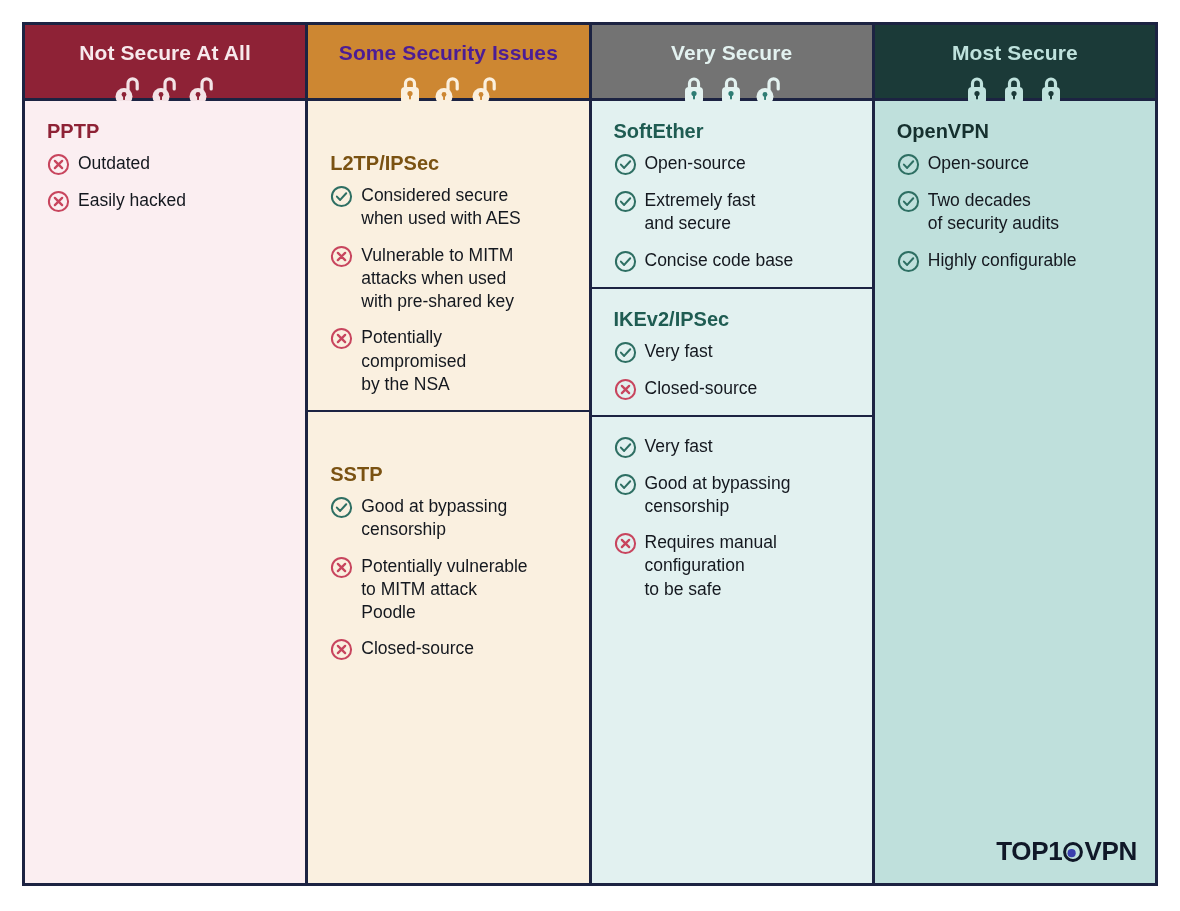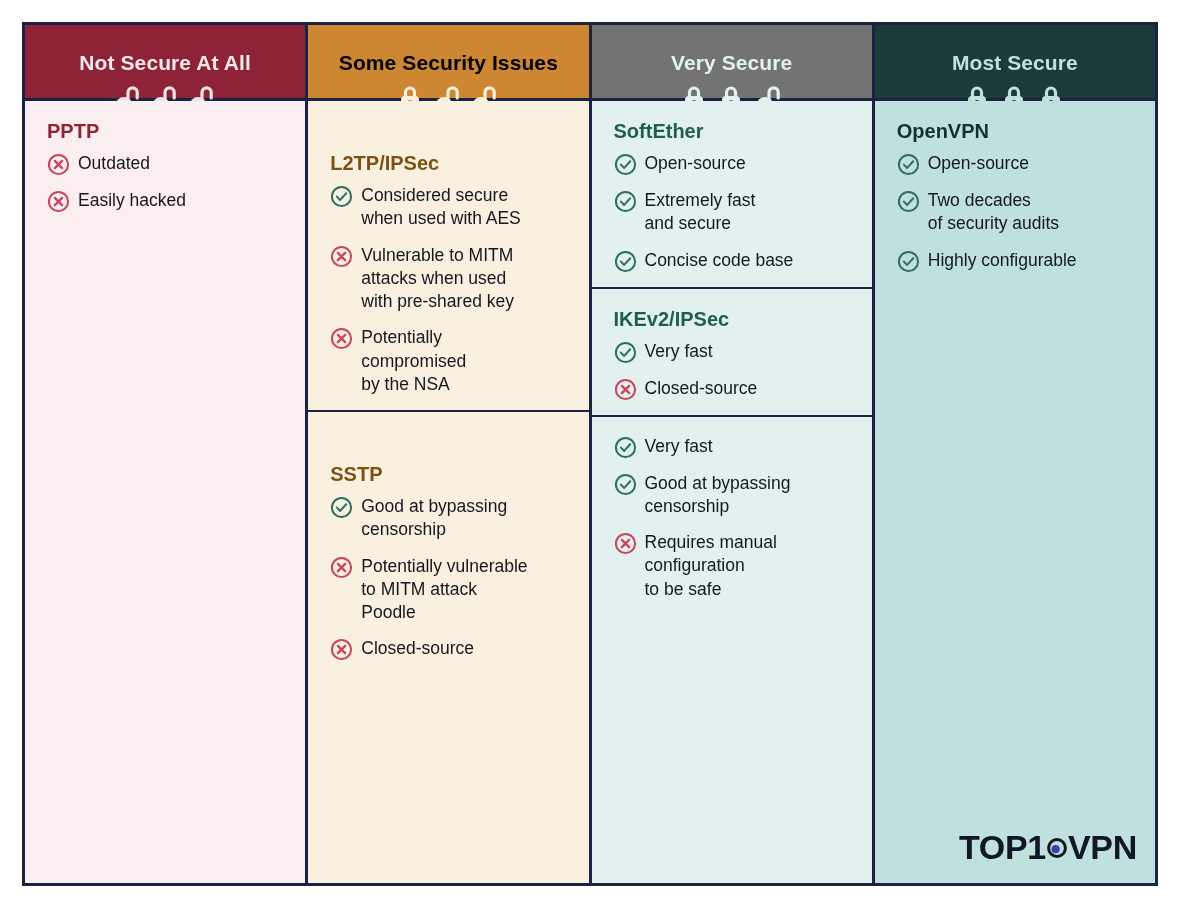--- a/index.html
+++ b/index.html
@@ -32,21 +32,21 @@
   }
   .column:last-child { border-right: none; }
 
   
   .col-header {
     height: 76px;
     border-bottom: 3px solid #1c2342;
     display: flex;
     flex-direction: column;
     align-items: center;
-    justify-content: flex-start;
+    justify-content: center;
     padding-top: 26px;
     flex: 0 0 auto;
   }
   .col-header-title {
     font-size: 21px;
     font-weight: bold;
     letter-spacing: 0.1px;
     line-height: 1.1;
     text-align: center;
   }
@@ -104,40 +104,40 @@
 
   .feature-text { white-space: pre-line; }
 
   
   .col-1 .col-header { background: #8e2236; }
   .col-1 .col-header-title { color: #f7e9ec; }
   .col-1 .col-body { background: #fbeef1; }
   .col-1 .section-title { color: #8e2236; }
 
   .col-2 .col-header { background: #cd8732; }
-  .col-2 .col-header-title { color: #000000; }
+  .col-2 .col-header-title { color: #4c1d95; }
   .col-2 .col-body { background: #faf0e0; }
   .col-2 .section-title { color: #7a5212; margin-top: 32px; }
 
   .col-3 .col-header { background: #737373; }
   .col-3 .col-header-title { color: #e3f2f0; }
   .col-3 .col-body { background: #e2f1f0; }
   .col-3 .section-title { color: #1f5c52; }
 
   .col-4 .col-header { background: #1b3a38; }
   .col-4 .col-header-title { color: #bfe2dd; }
   .col-4 .col-body { background: #bfe0dc; }
   .col-4 .section-title { color: #15302e; }
 
   
   .logo {
     position: absolute;
     right: 18px;
     bottom: 16px;
-    font-size: 34px;
+    font-size: 26px;
     font-weight: bold;
     letter-spacing: -0.3px;
     color: #101828;
     display: flex;
     align-items: center;
   }
   .logo .logo-o {
     display: inline-block;
     width: 20px;
     height: 20px;

